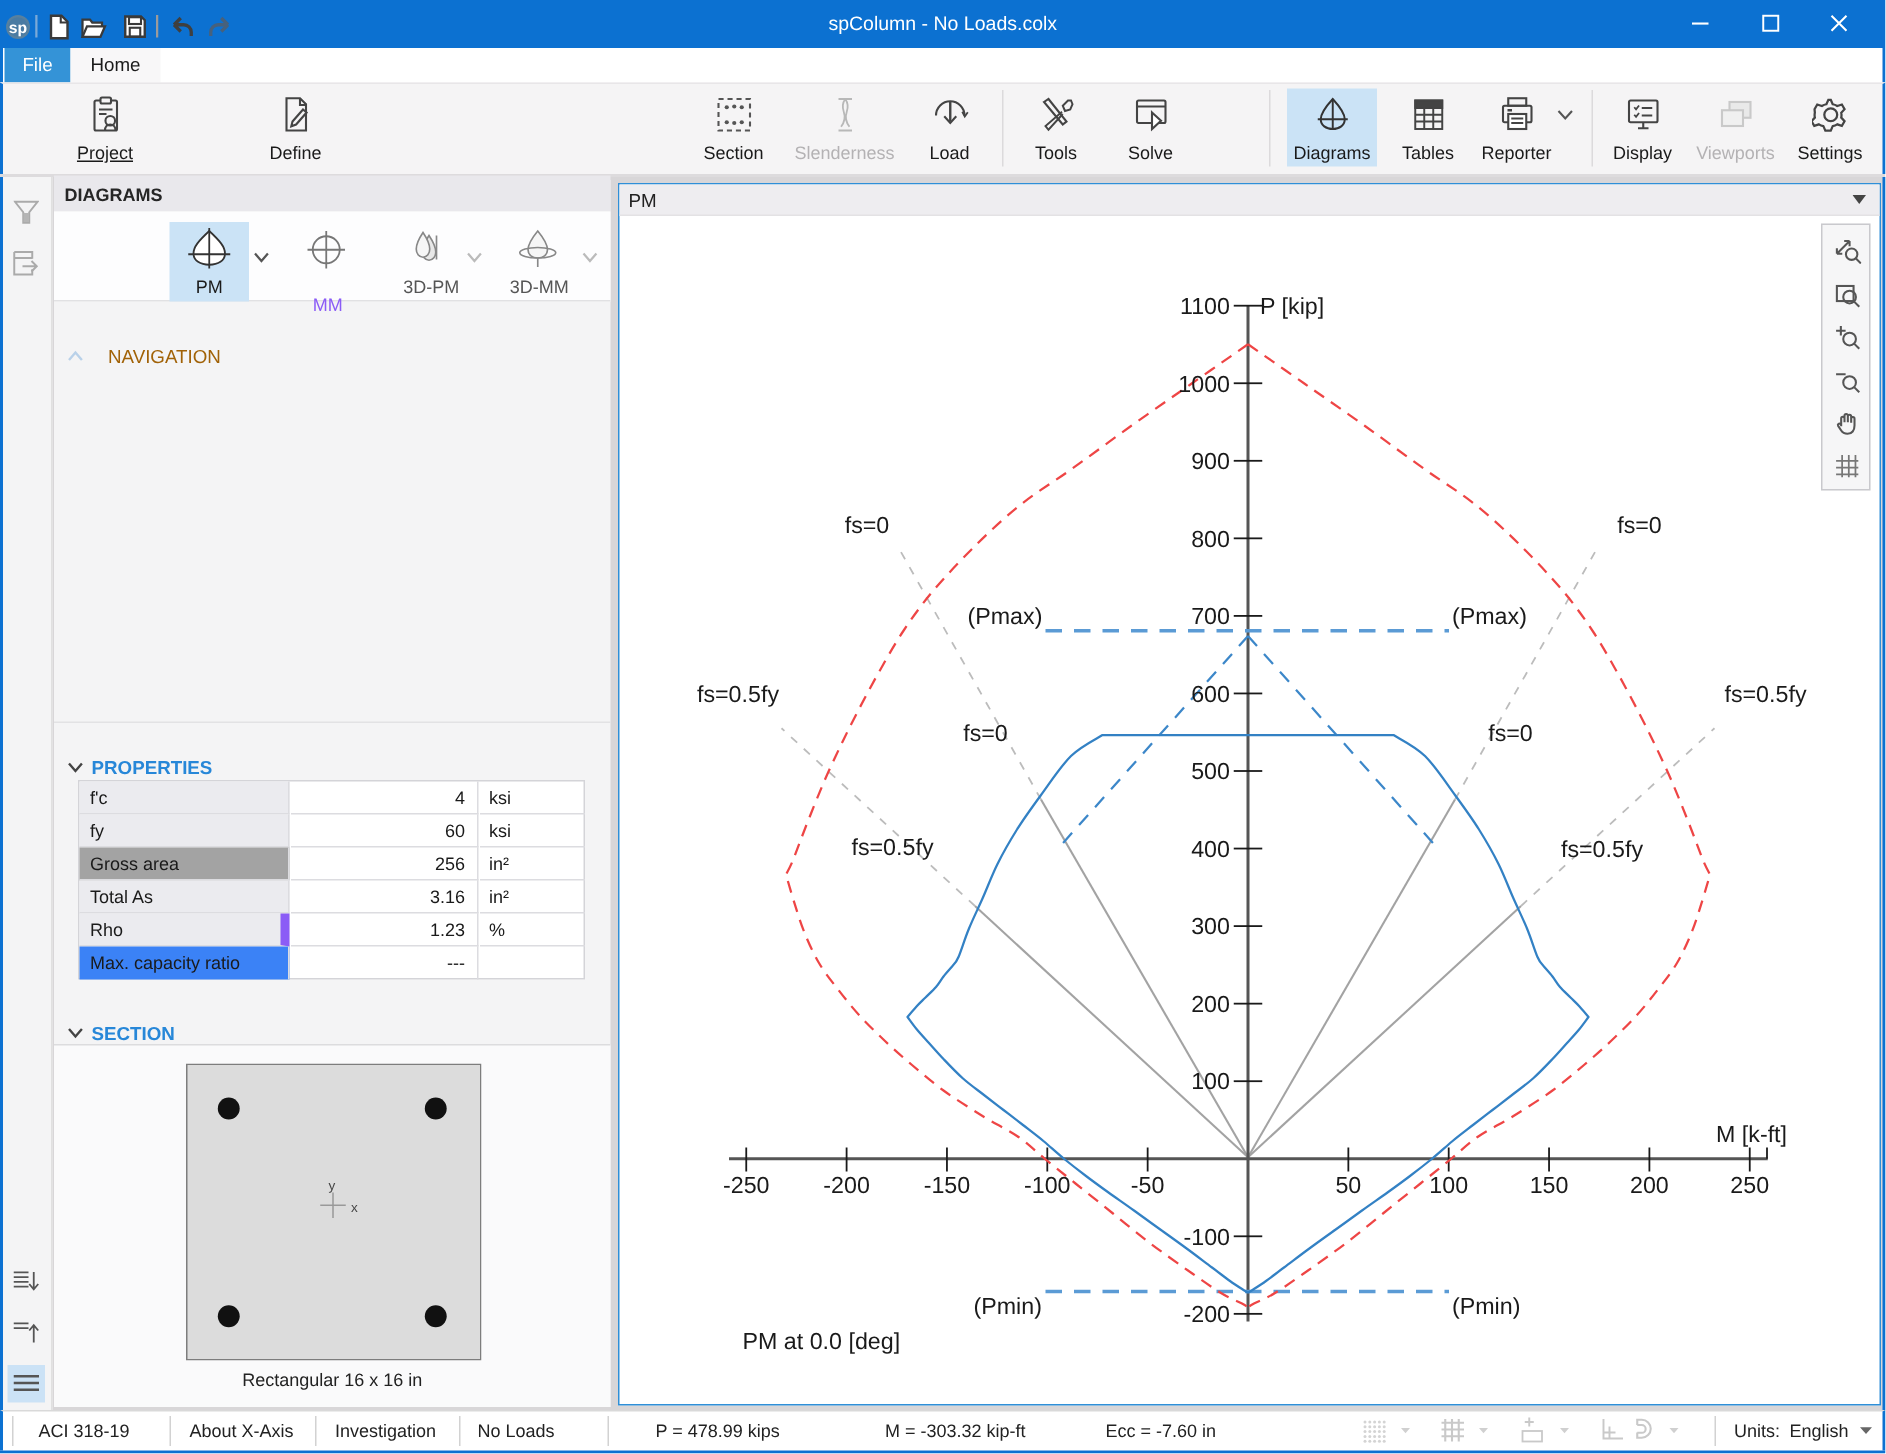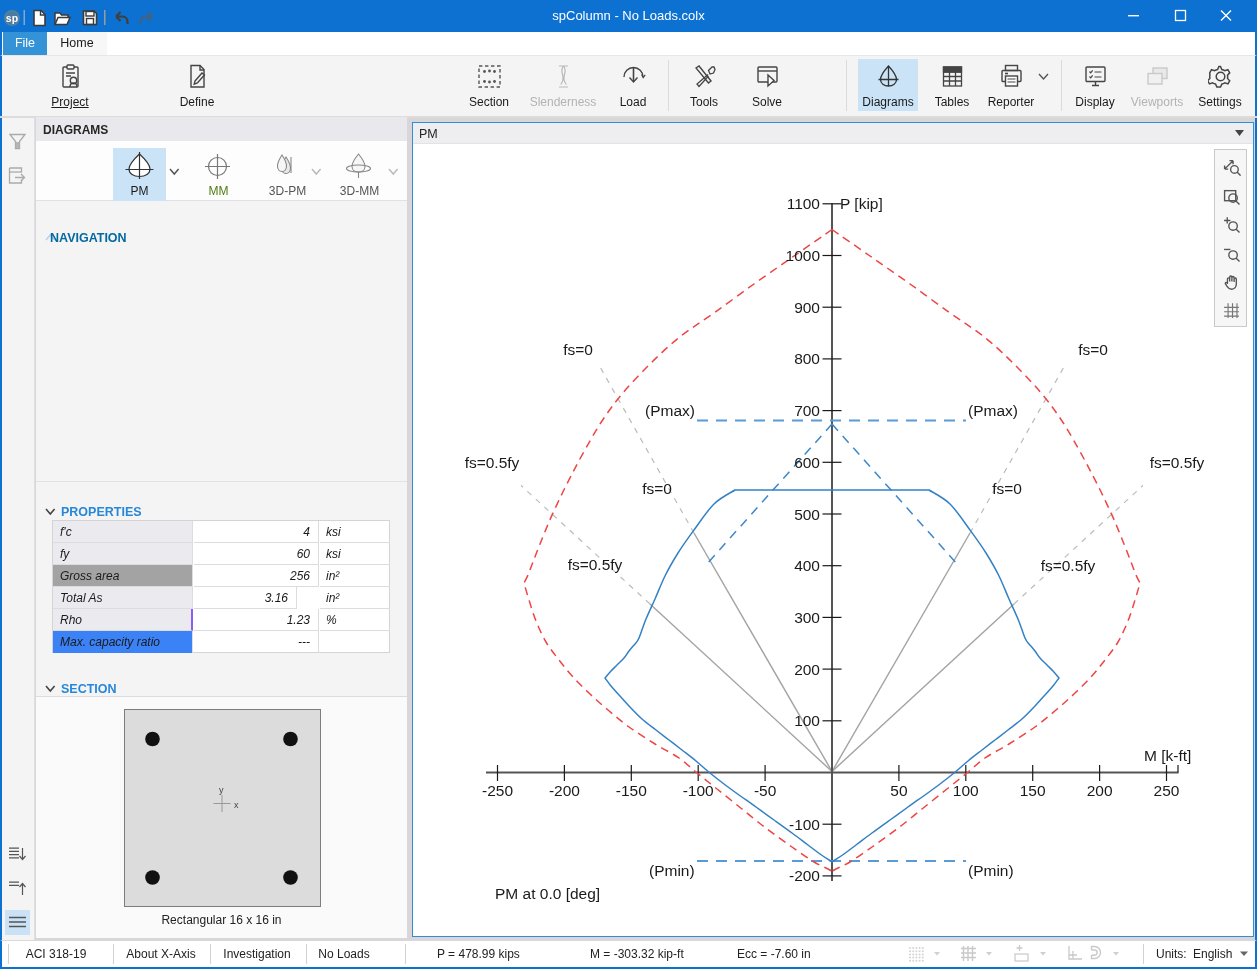--- a/index.html
+++ b/index.html
@@ -255,21 +255,21 @@
 <path d="M15.5 1v27M1.5 18.5h28" stroke="#333" stroke-width="1.2"></path>
   </svg>
 <div class="abs" style="left:113px;top:184px;width:53px;height:13px;text-align:center;font-size:12px;color:#1a1a1a;">PM</div>
 <svg class="abs" style="left:169px;top:168px;" width="11" height="8">
     <path d="M1,1 l4.3,5 4.3,-5" stroke="#555" stroke-width="1.5" fill="none"></path>
   </svg>
 <svg class="abs" style="left:204px;top:153px;" width="27" height="27" viewBox="0 0 27 27">
 <circle cx="13.5" cy="13.5" r="9" fill="none" stroke="#777" stroke-width="1.2"></circle>
 <path d="M13.5 1v25M1 13.5h25" stroke="#777" stroke-width="1.2"></path>
   </svg>
-<div class="abs" style="left:192px;top:184px;width:53px;height:13px;text-align:center;font-size:12px;color:#4d7c0f;">MM</div>
+<div class="abs" style="left:192px;top:196px;width:53px;height:13px;text-align:center;font-size:12px;color:#8b5cf6;">MM</div>
 <svg class="abs" style="left:272px;top:152px;" width="31" height="29" viewBox="0 0 31 29">
 <path d="M10 3c-3 4.5-4.5 8-4.5 11s1.8 5.5 4.5 5.5 4.5-2.5 4.5-5.5S13 7.5 10 3z" fill="#e8e8e8" stroke="#888" stroke-width="1.1" transform="translate(4,2)"></path>
 <path d="M10 3c-3 4.5-4.5 8-4.5 11s1.8 5.5 4.5 5.5 4.5-2.5 4.5-5.5S13 7.5 10 3z" fill="#f6f6f6" stroke="#888" stroke-width="1.1"></path>
 <path d="M19 5v16" stroke="#888" stroke-width="1.1"></path>
   </svg>
 <div class="abs" style="left:261px;top:184px;width:53px;height:13px;text-align:center;font-size:12px;color:#555;">3D-PM</div>
 <svg class="abs" style="left:311px;top:168px;" width="11" height="8">
     <path d="M1,1 l4.3,5 4.3,-5" stroke="#bbb" stroke-width="1.5" fill="none"></path>
   </svg>
 <svg class="abs" style="left:344px;top:152px;" width="29" height="29" viewBox="0 0 29 29">
@@ -277,27 +277,27 @@
 <ellipse cx="14.5" cy="16.5" rx="12" ry="3.5" fill="none" stroke="#888" stroke-width="1.1"></ellipse>
 <path d="M14.5 20v6" stroke="#888" stroke-width="1.1"></path>
   </svg>
 <div class="abs" style="left:333px;top:184px;width:53px;height:13px;text-align:center;font-size:12px;color:#555;">3D-MM</div>
 <svg class="abs" style="left:388px;top:168px;" width="11" height="8">
     <path d="M1,1 l4.3,5 4.3,-5" stroke="#bbb" stroke-width="1.5" fill="none"></path>
   </svg>
 <svg class="abs" style="left:45px;top:233px;" width="11" height="8">
     <path d="M1,7 l4.3,-5 4.3,5" stroke="#b9d1e9" stroke-width="1.6" fill="none"></path>
   </svg>
-<div class="abs" style="left:50px;top:231px;font-weight:bold;font-size:12.5px;color:#0369a1;">NAVIGATION</div>
+<div class="abs" style="left:72px;top:231px;font-weight:normal;font-size:12.5px;color:#a16207;">NAVIGATION</div>
 <div class="abs" style="left:36px;top:481px;width:371px;height:1px;background:#e2e2e4;"></div>
 <svg class="abs" style="left:45px;top:508px;" width="11" height="8">
     <path d="M1,1 l4.3,5 4.3,-5" stroke="#444" stroke-width="1.6" fill="none"></path>
   </svg>
 <div class="hdrblue" style="left:61px;top:505px;">PROPERTIES</div>
-<div class="abs" style="left:52px;top:520px;width:338px;height:133px;background:#fff;border:1px solid #d4d4d8;border-right:1px solid #d4d4d8;font-style:italic;">
+<div class="abs" style="left:52px;top:520px;width:338px;height:133px;background:#fff;border:1px solid #d4d4d8;border-right:1px solid #d4d4d8;">
     <div style="position:absolute;left:0;top:0px;width:140px;height:22px;background:#ebebef;border-bottom:1px solid #dcdce0;border-right:1px solid #dcdce0;">
       <span style="position:absolute;left:7px;top:4px;">f'c</span>
     </div>
     <div style="position:absolute;left:141px;top:0px;width:125px;height:22px;border-bottom:1px solid #dcdce0;border-right:1px solid #dcdce0;text-align:right;">
       <span style="position:absolute;right:8px;top:4px;">4</span>
     </div>
     <div style="position:absolute;left:267px;top:0px;width:70px;height:22px;border-bottom:1px solid #dcdce0;">
       <span style="position:absolute;left:6px;top:4px;">ksi</span>
     </div>
     <div style="position:absolute;left:0;top:22px;width:140px;height:22px;background:#ebebef;border-bottom:1px solid #dcdce0;border-right:1px solid #dcdce0;">
@@ -314,27 +314,27 @@
     </div>
     <div style="position:absolute;left:141px;top:44px;width:125px;height:22px;border-bottom:1px solid #dcdce0;border-right:1px solid #dcdce0;text-align:right;">
       <span style="position:absolute;right:8px;top:4px;">256</span>
     </div>
     <div style="position:absolute;left:267px;top:44px;width:70px;height:22px;border-bottom:1px solid #dcdce0;">
       <span style="position:absolute;left:6px;top:4px;">in²</span>
     </div>
     <div style="position:absolute;left:0;top:66px;width:140px;height:22px;background:#ebebef;border-bottom:1px solid #dcdce0;border-right:1px solid #dcdce0;text-align:right;">
       <span style="position:absolute;left:7px;top:4px;">Total As</span>
     </div>
-    <div style="position:absolute;left:141px;top:66px;width:103px;height:22px;border-bottom:1px solid #dcdce0;border-right:1px solid #dcdce0;text-align:right;">
+    <div style="position:absolute;left:141px;top:66px;width:125px;height:22px;border-bottom:1px solid #dcdce0;border-right:1px solid #dcdce0;text-align:right;">
       <span style="position:absolute;right:8px;top:4px;">3.16</span>
     </div>
     <div style="position:absolute;left:267px;top:66px;width:70px;height:22px;border-bottom:1px solid #dcdce0;">
       <span style="position:absolute;left:6px;top:4px;">in²</span>
     </div>
-    <div style="position:absolute;left:0;top:88px;width:140px;height:22px;background:#ebebef;border-bottom:1px solid #dcdce0;border-right:2px solid #8b5cf6;">
+    <div style="position:absolute;left:0;top:88px;width:140px;height:22px;background:#ebebef;border-bottom:1px solid #dcdce0;border-right:6px solid #8b5cf6;">
       <span style="position:absolute;left:7px;top:4px;">Rho</span>
     </div>
     <div style="position:absolute;left:141px;top:88px;width:125px;height:22px;border-bottom:1px solid #dcdce0;border-right:1px solid #dcdce0;text-align:right;">
       <span style="position:absolute;right:8px;top:4px;">1.23</span>
     </div>
     <div style="position:absolute;left:267px;top:88px;width:70px;height:22px;border-bottom:1px solid #dcdce0;">
       <span style="position:absolute;left:6px;top:4px;">%</span>
     </div>
     <div style="position:absolute;left:0;top:110px;width:140px;height:22px;background:#3b82f6;border-right:1px solid #dcdce0;">
       <span style="position:absolute;left:7px;top:4px;">Max. capacity ratio</span>

